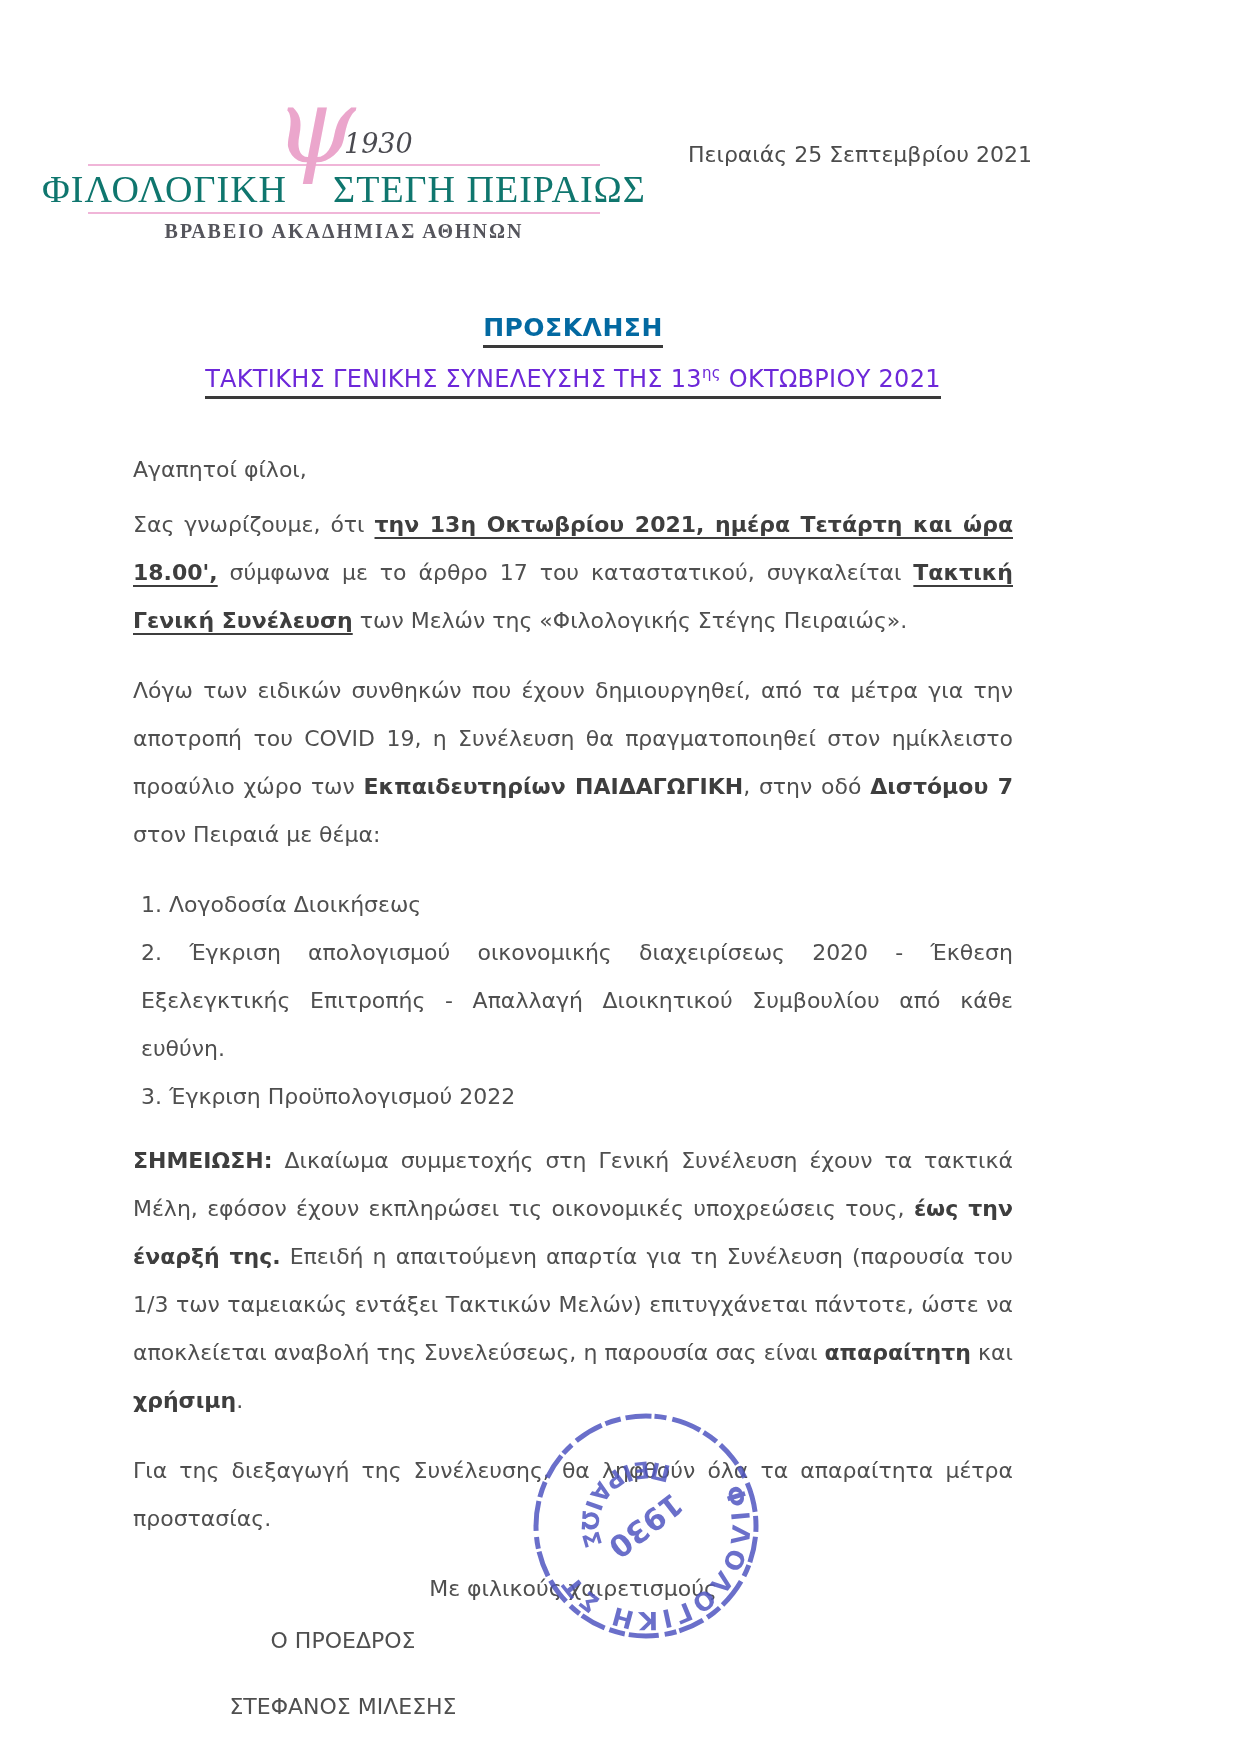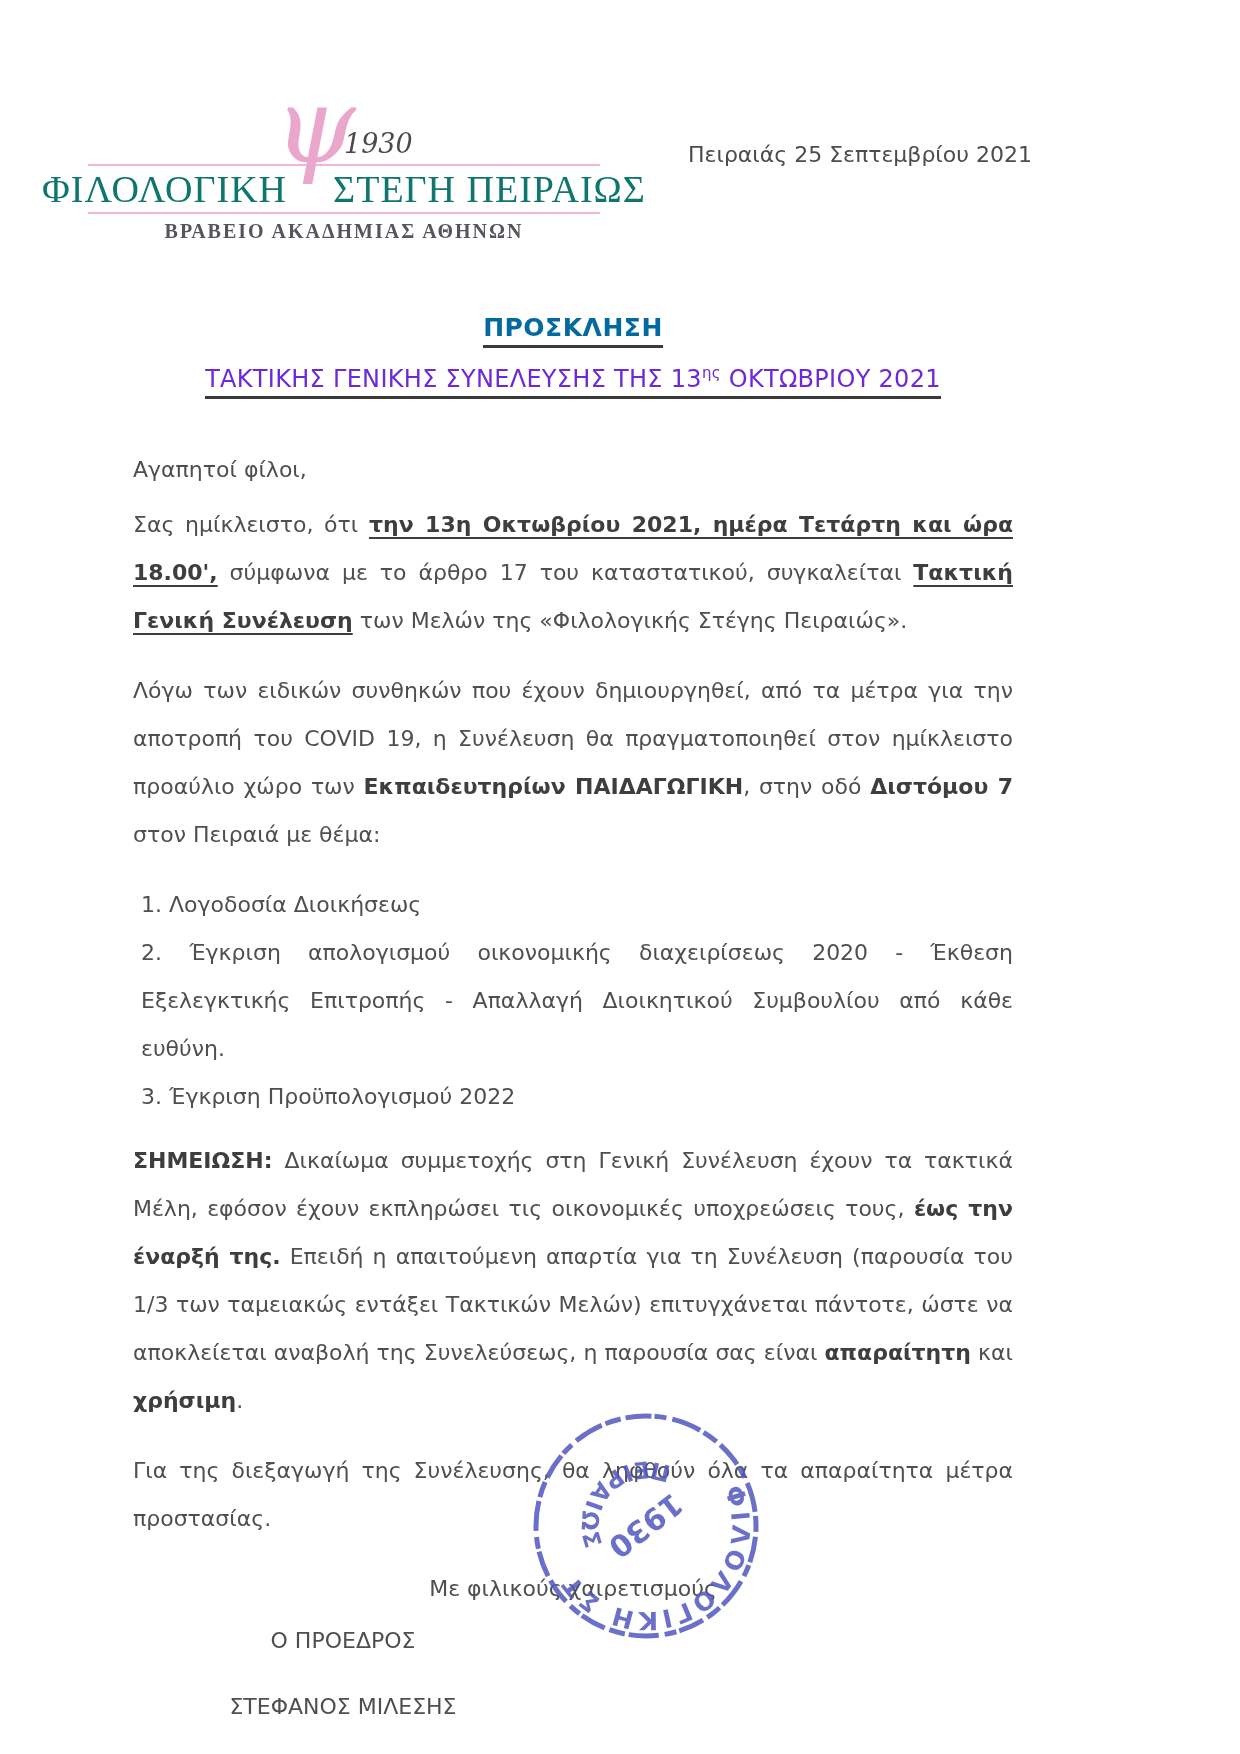--- a/index.html
+++ b/index.html
@@ -112,21 +112,21 @@
 
     <div class="title-block">
       <h1 class="doc-title">ΠΡΟΣΚΛΗΣΗ</h1>
     </div>
     <div class="subtitle-block">
       <h2 class="doc-subtitle"><span>ΤΑΚΤΙΚΗΣ ΓΕΝΙΚΗΣ ΣΥΝΕΛΕΥΣΗΣ ΤΗΣ 13</span><sup>ης</sup><span> ΟΚΤΩΒΡΙΟΥ 2021</span></h2>
     </div>
 
     <div class="greeting">Αγαπητοί φίλοι,</div>
 
-    <p class="para"><span>Σας ημίκλειστο, ότι </span><span class="bu">την 13η Οκτωβρίου 2021, ημέρα Τετάρτη και ώρα 18.00',</span><span> σύμφωνα με το άρθρο 17 του καταστατικού, συγκαλείται </span><span class="bu">Τακτική Γενική Συνέλευση</span><span> των Μελών της «Φιλολογικής Στέγης Πειραιώς».</span></p>
+    <p class="para"><span>Σας γνωρίζουμε, ότι </span><span class="bu">την 13η Οκτωβρίου 2021, ημέρα Τετάρτη και ώρα 18.00',</span><span> σύμφωνα με το άρθρο 17 του καταστατικού, συγκαλείται </span><span class="bu">Τακτική Γενική Συνέλευση</span><span> των Μελών της «Φιλολογικής Στέγης Πειραιώς».</span></p>
 
     <p class="para"><span>Λόγω των ειδικών συνθηκών που έχουν δημιουργηθεί, από τα μέτρα για την αποτροπή του COVID 19, η Συνέλευση θα πραγματοποιηθεί στον ημίκλειστο προαύλιο χώρο των </span><span class="b">Εκπαιδευτηρίων ΠΑΙΔΑΓΩΓΙΚΗ</span><span>, στην οδό </span><span class="b">Διστόμου 7</span><span> στον Πειραιά με θέμα:</span></p>
 
     <div class="agenda">
       <div>1. Λογοδοσία Διοικήσεως</div>
       <div>2. Έγκριση απολογισμού οικονομικής διαχειρίσεως 2020 - Έκθεση Εξελεγκτικής Επιτροπής - Απαλλαγή Διοικητικού Συμβουλίου από κάθε ευθύνη.</div>
       <div>3. Έγκριση Προϋπολογισμού 2022</div>
     </div>
 
     <p class="para"><span class="b">ΣΗΜΕΙΩΣΗ:</span><span> Δικαίωμα συμμετοχής στη Γενική Συνέλευση έχουν τα τακτικά Μέλη, εφόσον έχουν εκπληρώσει τις οικονομικές υποχρεώσεις τους, </span><span class="b">έως την έναρξή της.</span><span> Επειδή η απαιτούμενη απαρτία για τη Συνέλευση (παρουσία του 1/3 των ταμειακώς εντάξει Τακτικών Μελών) επιτυγχάνεται πάντοτε, ώστε να αποκλείεται αναβολή της Συνελεύσεως, η παρουσία σας είναι </span><span class="b">απαραίτητη</span><span> και </span><span class="b">χρήσιμη</span><span>.</span></p>

